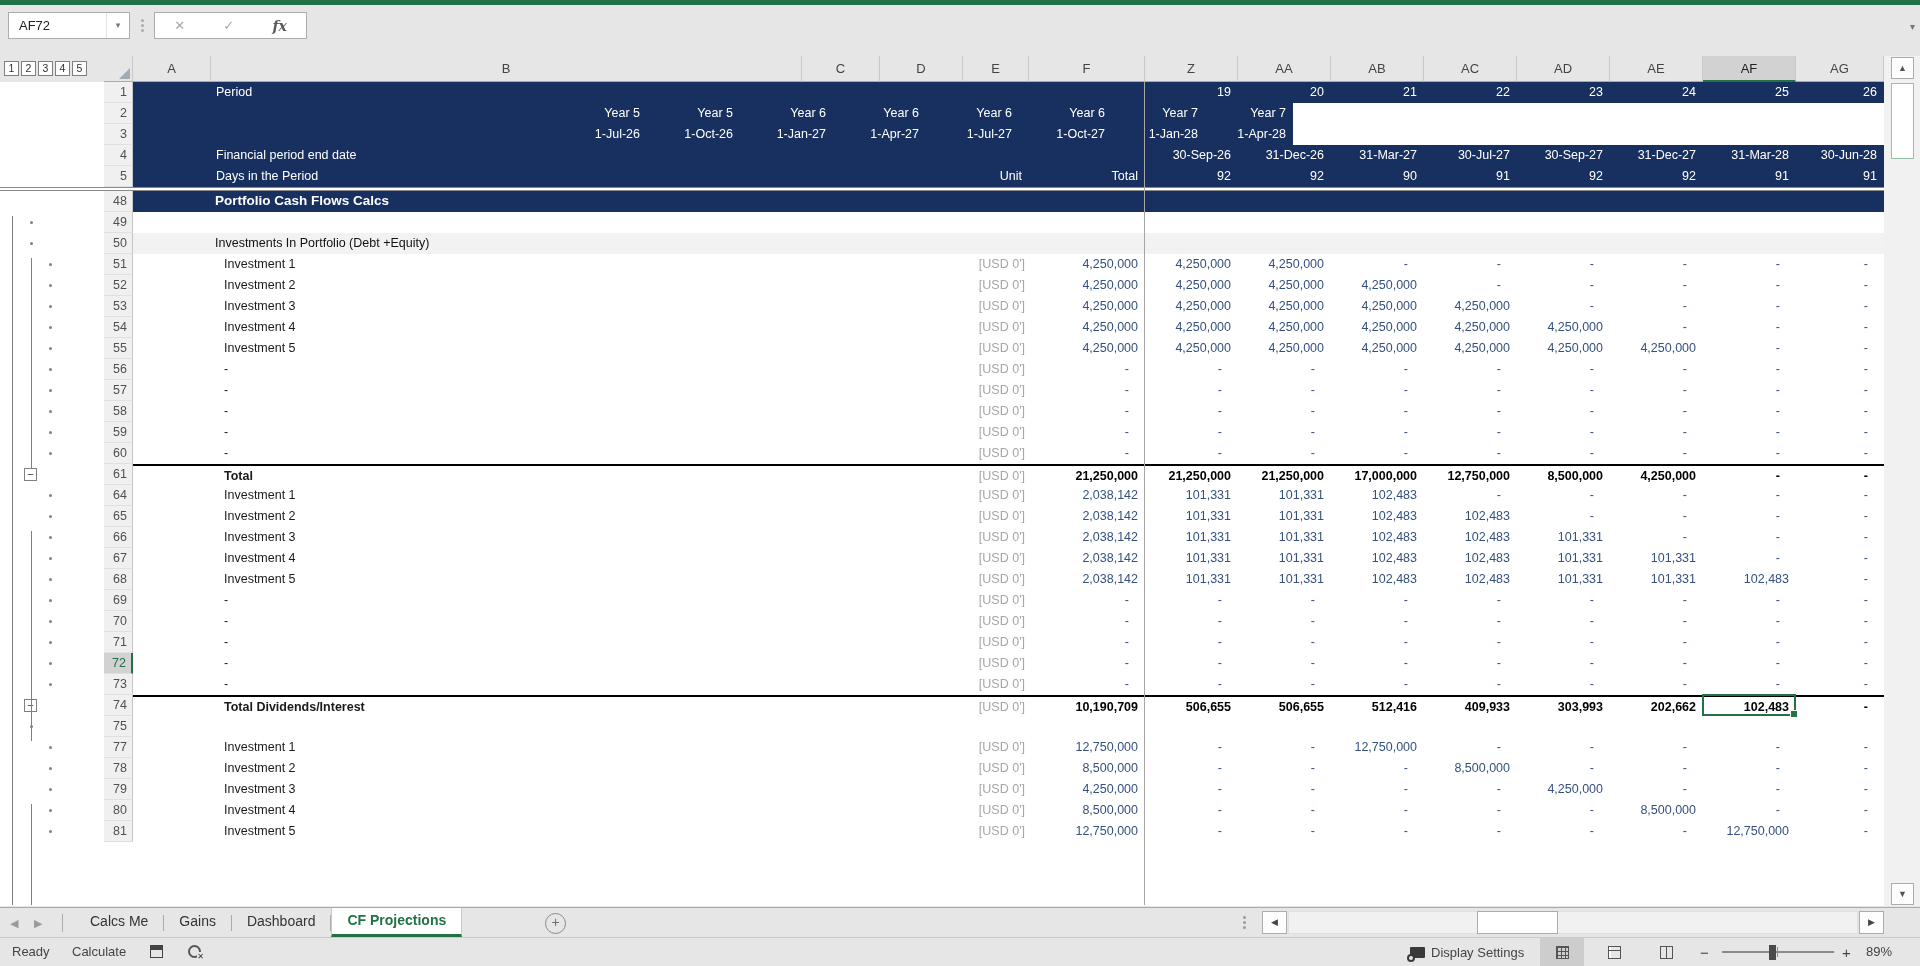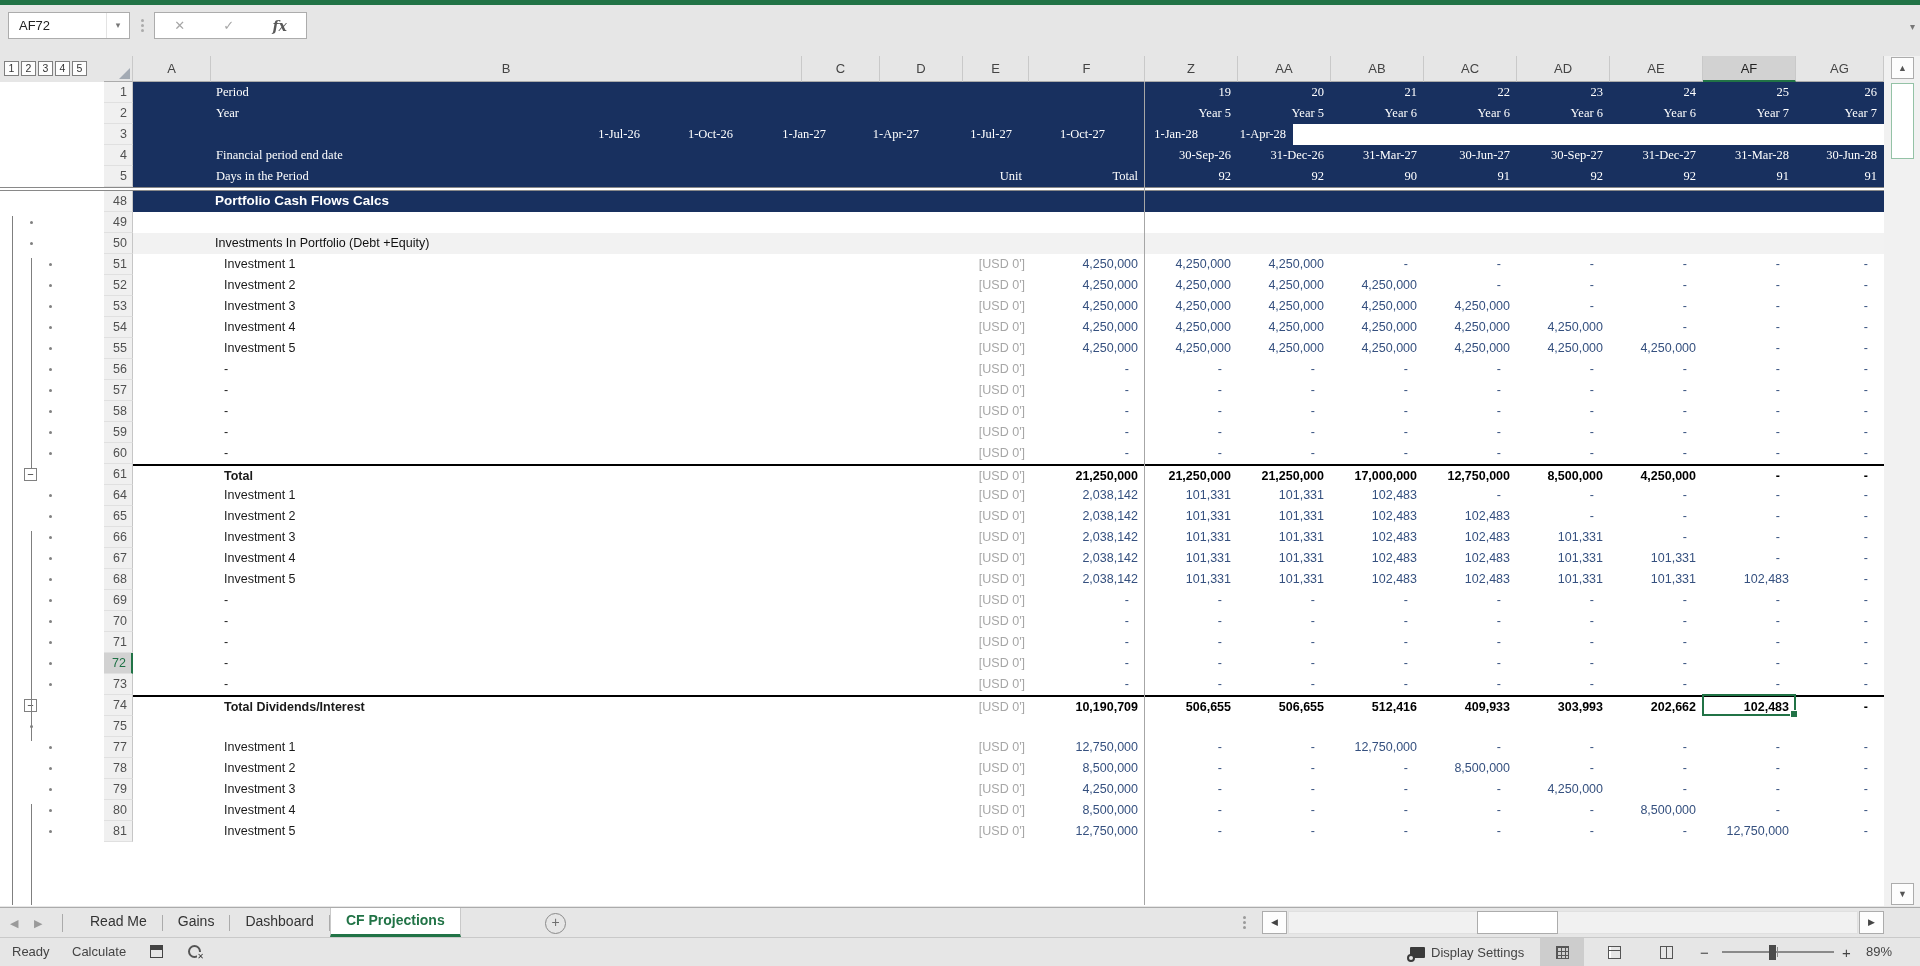--- a/index.html
+++ b/index.html
@@ -29,21 +29,21 @@
   .ch{height:26px;box-sizing:border-box;background:#E6E6E6;border-right:1px solid #C9C9C9;border-bottom:1px solid #ABABAB;color:#444;font-size:13px;text-align:center;line-height:25px;}
   .ch.sel{background:#D2D2D2;border-bottom:2px solid #217346;color:#222;}
 
   .frows{position:absolute;left:0;top:26px;}
   .brows{position:absolute;left:0;top:135px;}
   .grow{display:flex;height:21px;}
   .gut{width:104px;background:#fff;position:relative;}
   .rh{width:29px;box-sizing:border-box;background:#F0F0F0;border-right:1px solid #C6C6C6;border-bottom:1px solid #E0E0E0;font-size:12.5px;color:#505050;text-align:right;padding-right:5px;line-height:21px;}
   .rh.sel{background:#D2D2D2;color:#1E7145;border-right:2px solid #217346;}
   .cellwrap{display:flex;height:21px;background:#fff;}
-  .cellwrap.navy{background:#18305F;font-family:Liberation Serif, serif;}
+  .cellwrap.navy{background:#18305F;}
   .cellwrap.section{background:#18305F;}
   .cellwrap.band{background:#F2F2F2;}
   .cellwrap.total{border-top:2px solid #000;box-sizing:border-box;}
   .c{height:100%;box-sizing:border-box;font-size:12.5px;line-height:20px;white-space:nowrap;overflow:hidden;color:#1a1a1a;}
   .navy .c{color:#fff;}
   .lbl{padding-left:5px;}
   .lbl.ind{padding-left:13px;}
   .val{text-align:right;padding-right:7px;color:#35507F;}
   .navy .val{color:#fff;}
   .dash{padding-right:16px;}
@@ -187,21 +187,20 @@
             <div class="c val" style="width: 93px;">24</div>
             <div class="c val" style="width: 93px;">25</div>
             <div class="c val" style="width: 88px;">26</div>
           </div>
         </div>
         <div class="grow">
           <div class="gut"></div>
           <div class="rh">2</div>
           <div class="cellwrap navy">
             <div class="c" style="width: 78px;"></div>
-            <div class="c lbl" style="width: 591px;">Year</div>
             <div class="c" style="width: 78px;"></div>
             <div class="c" style="width: 83px;"></div>
             <div class="c" style="width: 66px;"></div>
             <div class="c" style="width: 116px;"></div>
             <div class="c val" style="width: 93px;">Year 5</div>
             <div class="c val" style="width: 93px;">Year 5</div>
             <div class="c val" style="width: 93px;">Year 6</div>
             <div class="c val" style="width: 93px;">Year 6</div>
             <div class="c val" style="width: 93px;">Year 6</div>
             <div class="c val" style="width: 93px;">Year 6</div>
@@ -234,21 +233,21 @@
           <div class="cellwrap navy">
             <div class="c" style="width: 78px;"></div>
             <div class="c lbl" style="width: 591px;">Financial period end date</div>
             <div class="c" style="width: 78px;"></div>
             <div class="c" style="width: 83px;"></div>
             <div class="c" style="width: 66px;"></div>
             <div class="c" style="width: 116px;"></div>
             <div class="c val" style="width: 93px;">30-Sep-26</div>
             <div class="c val" style="width: 93px;">31-Dec-26</div>
             <div class="c val" style="width: 93px;">31-Mar-27</div>
-            <div class="c val" style="width: 93px;">30-Jun-27</div>
+            <div class="c val" style="width: 93px;">30-Jul-27</div>
             <div class="c val" style="width: 93px;">30-Sep-27</div>
             <div class="c val" style="width: 93px;">31-Dec-27</div>
             <div class="c val" style="width: 93px;">31-Mar-28</div>
             <div class="c val" style="width: 88px;">30-Jun-28</div>
           </div>
         </div>
         <div class="grow">
           <div class="gut"></div>
           <div class="rh">5</div>
           <div class="cellwrap navy">
@@ -912,21 +911,21 @@
       <div class="sbbox vthumb"></div>
       <div class="sbbox vdown">▼</div>
     </div>
   </div>
 
   <div class="tabbar">
     <div class="tnav tnavl">◀</div>
     <div class="tnav tnavr">▶</div>
     <div class="tleadsep"></div>
     <div class="tabs" id="tabs">
-        <div class="tab">Read Me</div>
+        <div class="tab">Calcs Me</div>
         <div class="tsep"></div>
         <div class="tab">Gains</div>
         <div class="tsep"></div>
         <div class="tab">Dashboard</div>
         <div class="tsep"></div>
         <div class="tab active">CF Projections</div>
       </div>
     <div class="newsheet">+</div>
     <div class="hgrip">
         <i></i>

